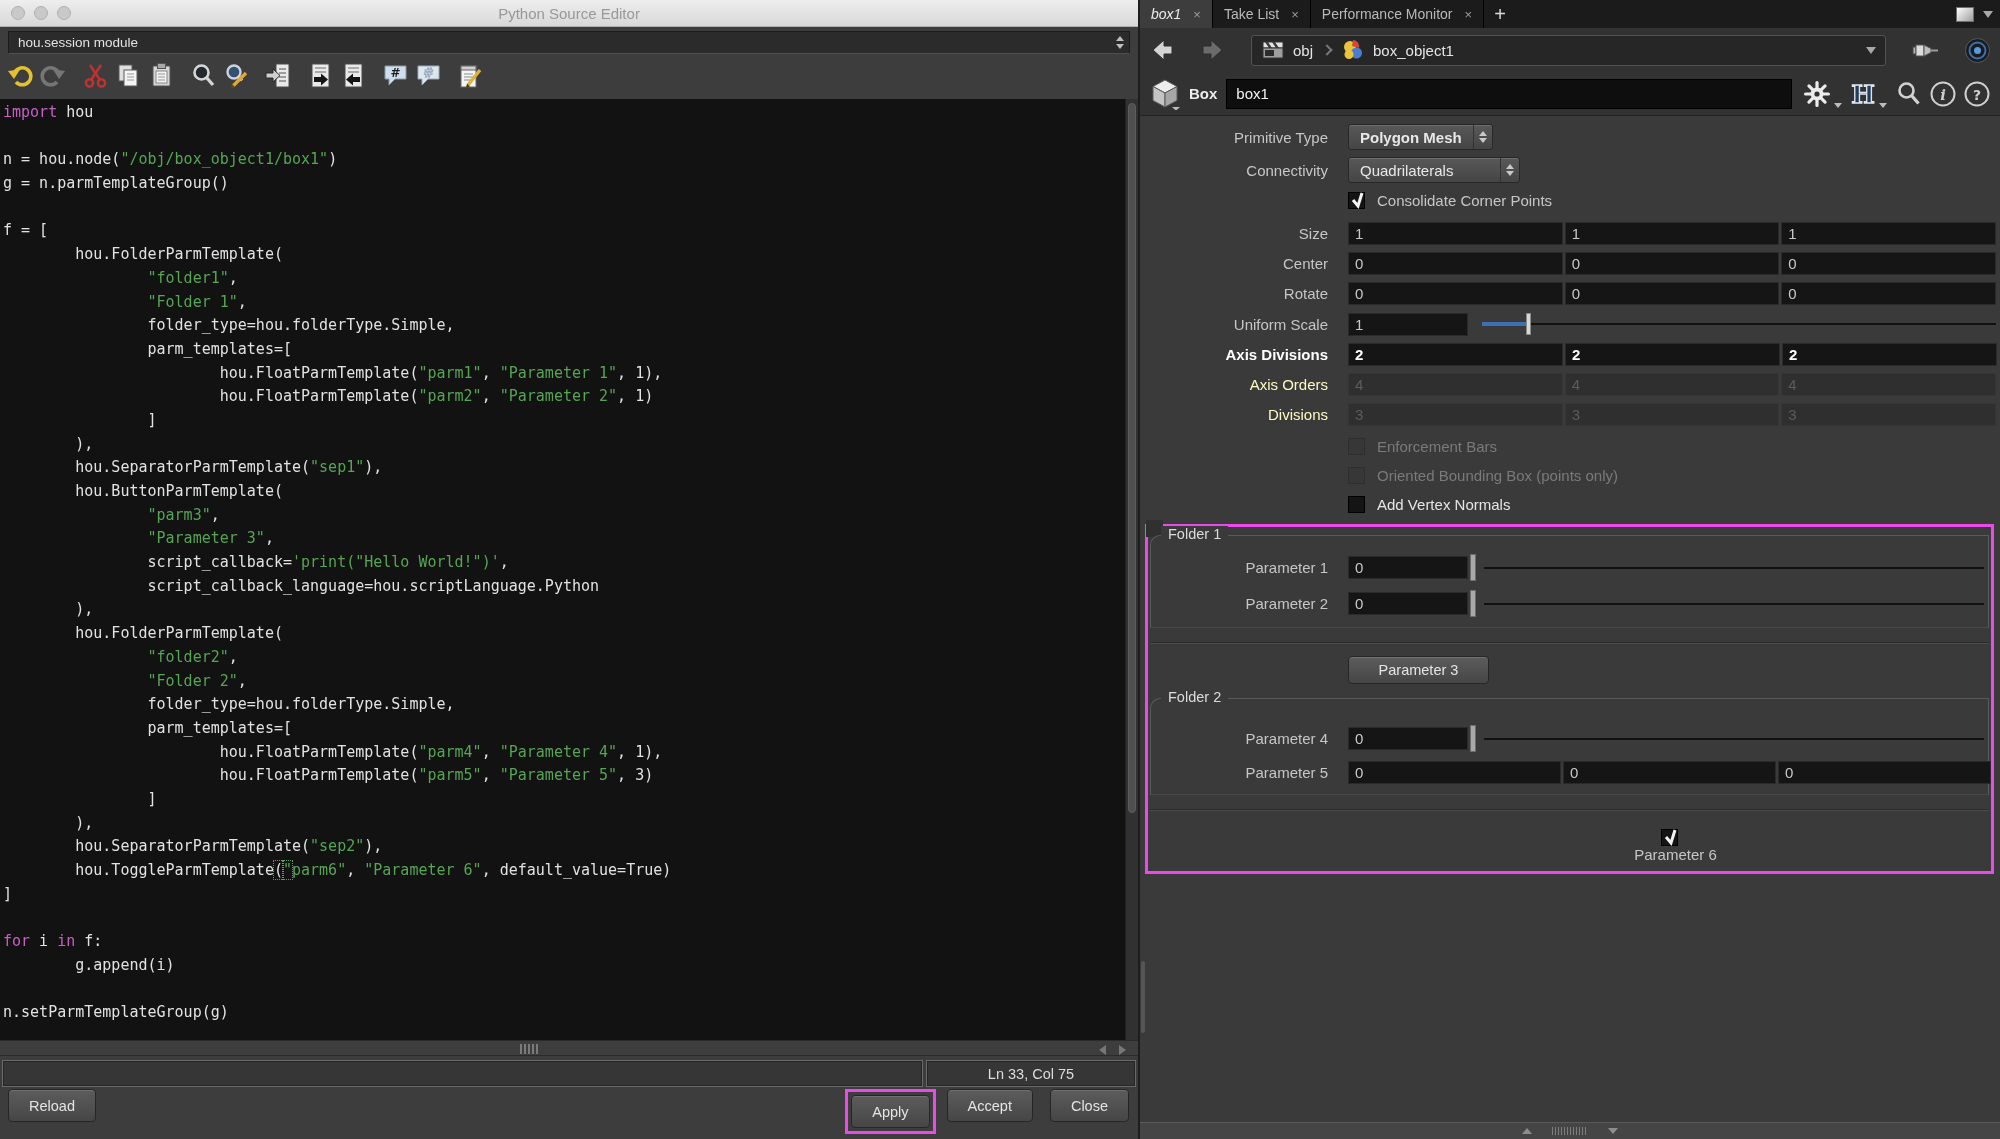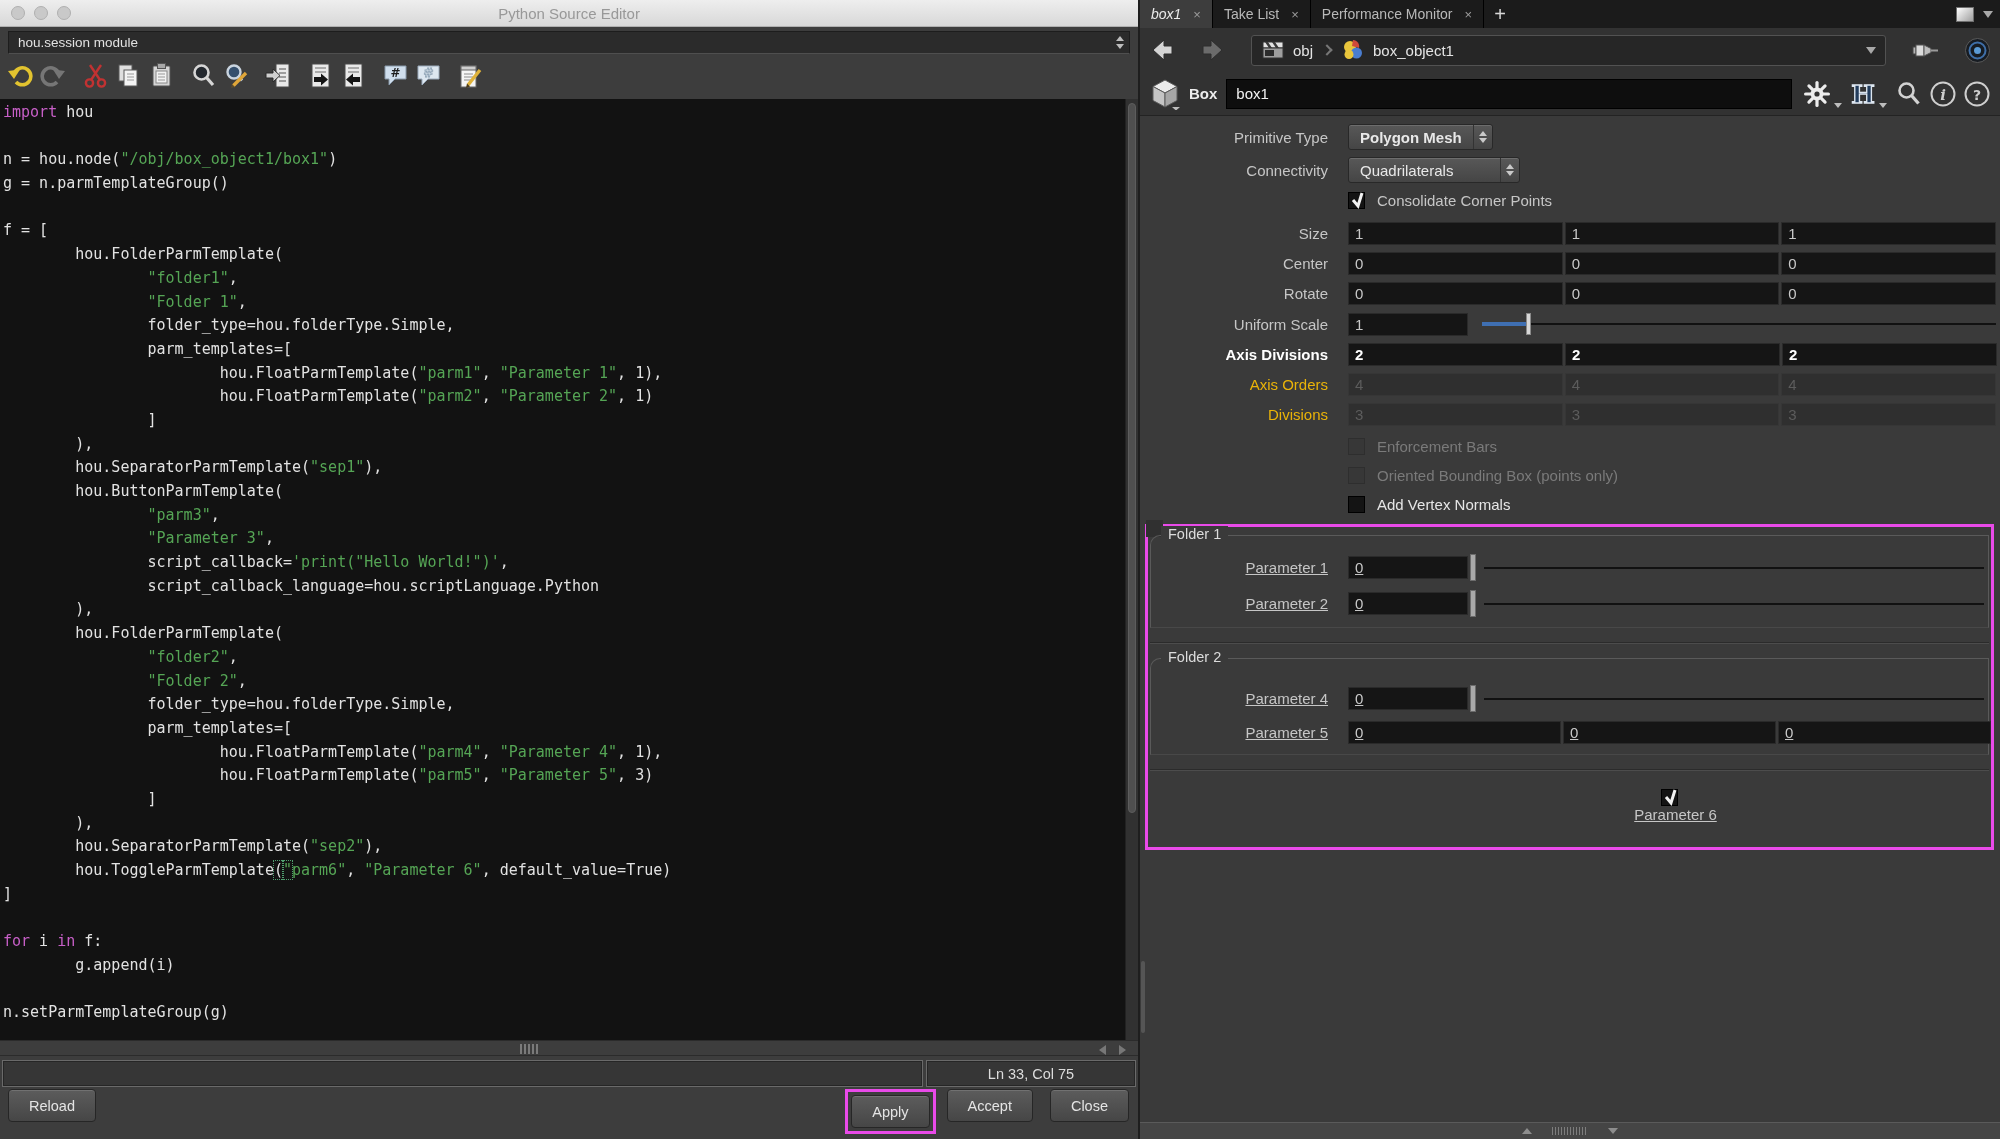--- a/index.html
+++ b/index.html
@@ -81,21 +81,21 @@
 
   .params { position:relative; padding-top:8px; font-size:15px; color:#c6c6c6; }
   .prow { display:flex; align-items:center; min-height:23px; margin-bottom:7px; }
   .plabel { width:188px; text-align:right; flex:none; white-space:nowrap; }
   .pgap { width:20px; flex:none; }
   .pfields { flex:1; display:flex; margin-right:4px; align-items:center; }
   .pfields.triple { gap:2px; }
   .nfield { height:23px; background:#151515; border:1px solid #2a2a2a; color:#c9c9c9; font-size:15px; padding:0 6px; font-family:"Liberation Sans",sans-serif; min-width:0; }
   .triple .nfield { flex:1; }
   .modified .nfield { color:#ffffff; font-weight:bold; }
-  .disabled .plabel { color:#eab308; }
+  .disabled .plabel { color:#fef9c3; }
   .disabled .nfield { background:#2f2f2f; color:#5c5c5c; border-color:#363636; }
 
   .dropdown { height:26px; background:linear-gradient(#585858,#454545); border:1px solid #282828; border-radius:3px; display:flex; align-items:center; color:#e8e8e8; padding:0 0 0 11px; box-shadow:inset 0 1px 0 #6d6d6d; font-weight:bold; }
   .dropdown.normal { font-weight:normal; }
   .spin { display:flex; flex-direction:column; gap:2px; border-left:1px solid #333; margin-left:11px; padding:0 5px; height:100%; justify-content:center; }
   .spin i { display:block; width:0; height:0; border-left:4px solid transparent; border-right:4px solid transparent; }
   .spin .u { border-bottom:5px solid #c9c9c9; }
   .spin .d { border-top:5px solid #c9c9c9; }
 
   .cb { width:17px; height:17px; background:#141414; border:1px solid #000; position:relative; flex:none; }
@@ -104,21 +104,21 @@
   .cblabel { margin-left:12px; }
   .dimtext { color:#7a7a7a; }
 
   .track { flex:1; height:2px; background:#111; position:relative; margin-left:8px; }
   .track .fill { position:absolute; left:0; top:-1px; height:4px; width:46px; background:#3f6fb2; }
   .track .knob { position:absolute; left:44px; top:-10px; width:5px; height:22px; background:#d8d8d8; border:1px solid #8a8a8a; }
   .ladder { width:6px; height:27px; background:#a9a9a9; border:1px solid #6c6c6c; margin-left:2px; flex:none; }
   .w120 { width:120px; flex:none; }
   .scale-track { margin-left:14px; }
 
-  .hl-box { margin:10px 6px 0 5px; border:3px solid #e94ae9; padding:4px 0 24px 0;text-decoration:underline; }
+  .hl-box { margin:10px 6px 0 5px; border:3px solid #e94ae9; padding:4px 0 8px 0; }
   .hl-box .plabel { width:180px; }
   .groupbox { position:relative; border:1px solid #5a5a5a; border-bottom-color:#484848; border-radius:10px 0 0 0; margin:4px 2px 0 2px; padding:18px 0 10px 0; }
   .groupbox .glabel { position:absolute; top:-10px; left:10px; background:#3a3a3a; padding:0 7px; color:#dcdcdc; font-size:14.5px; }
   .groupbox .plabel { width:177px; }
   .groupbox2 { margin-top:14px; padding-top:26px; }
   .psep { height:2px; border-top:1px solid #2b2b2b; border-bottom:1px solid #4c4c4c; margin:14px 2px 0 2px; }
   .btnrow { margin:12px 0 0 200px; }
   .pbtn { width:141px; height:28px; justify-content:center; font-weight:normal; }
   .p6row { margin:18px 0 0 200px; display:flex; align-items:center;flex-direction:column; }
 
@@ -587,20 +587,25 @@
           <div class="pfields">
             <input class="nfield w120" value="0" style="">
             <span class="ladder"></span>
             <div class="track"></div>
           </div>
         </div>
       </div>
 
       <div class="psep"></div>
 
+      <div class="btnrow">
+        <div class="btn pbtn">
+          <span>Parameter 3</span>
+        </div>
+      </div>
 
       <div class="groupbox groupbox2">
         <span class="glabel">Folder 2</span>
         <div class="prow" style="margin-bottom:9px;">
           <div class="plabel">Parameter 4</div>
           <div class="pgap"></div>
           <div class="pfields">
             <input class="nfield w120" value="0" style="">
             <span class="ladder"></span>
             <div class="track"></div>

